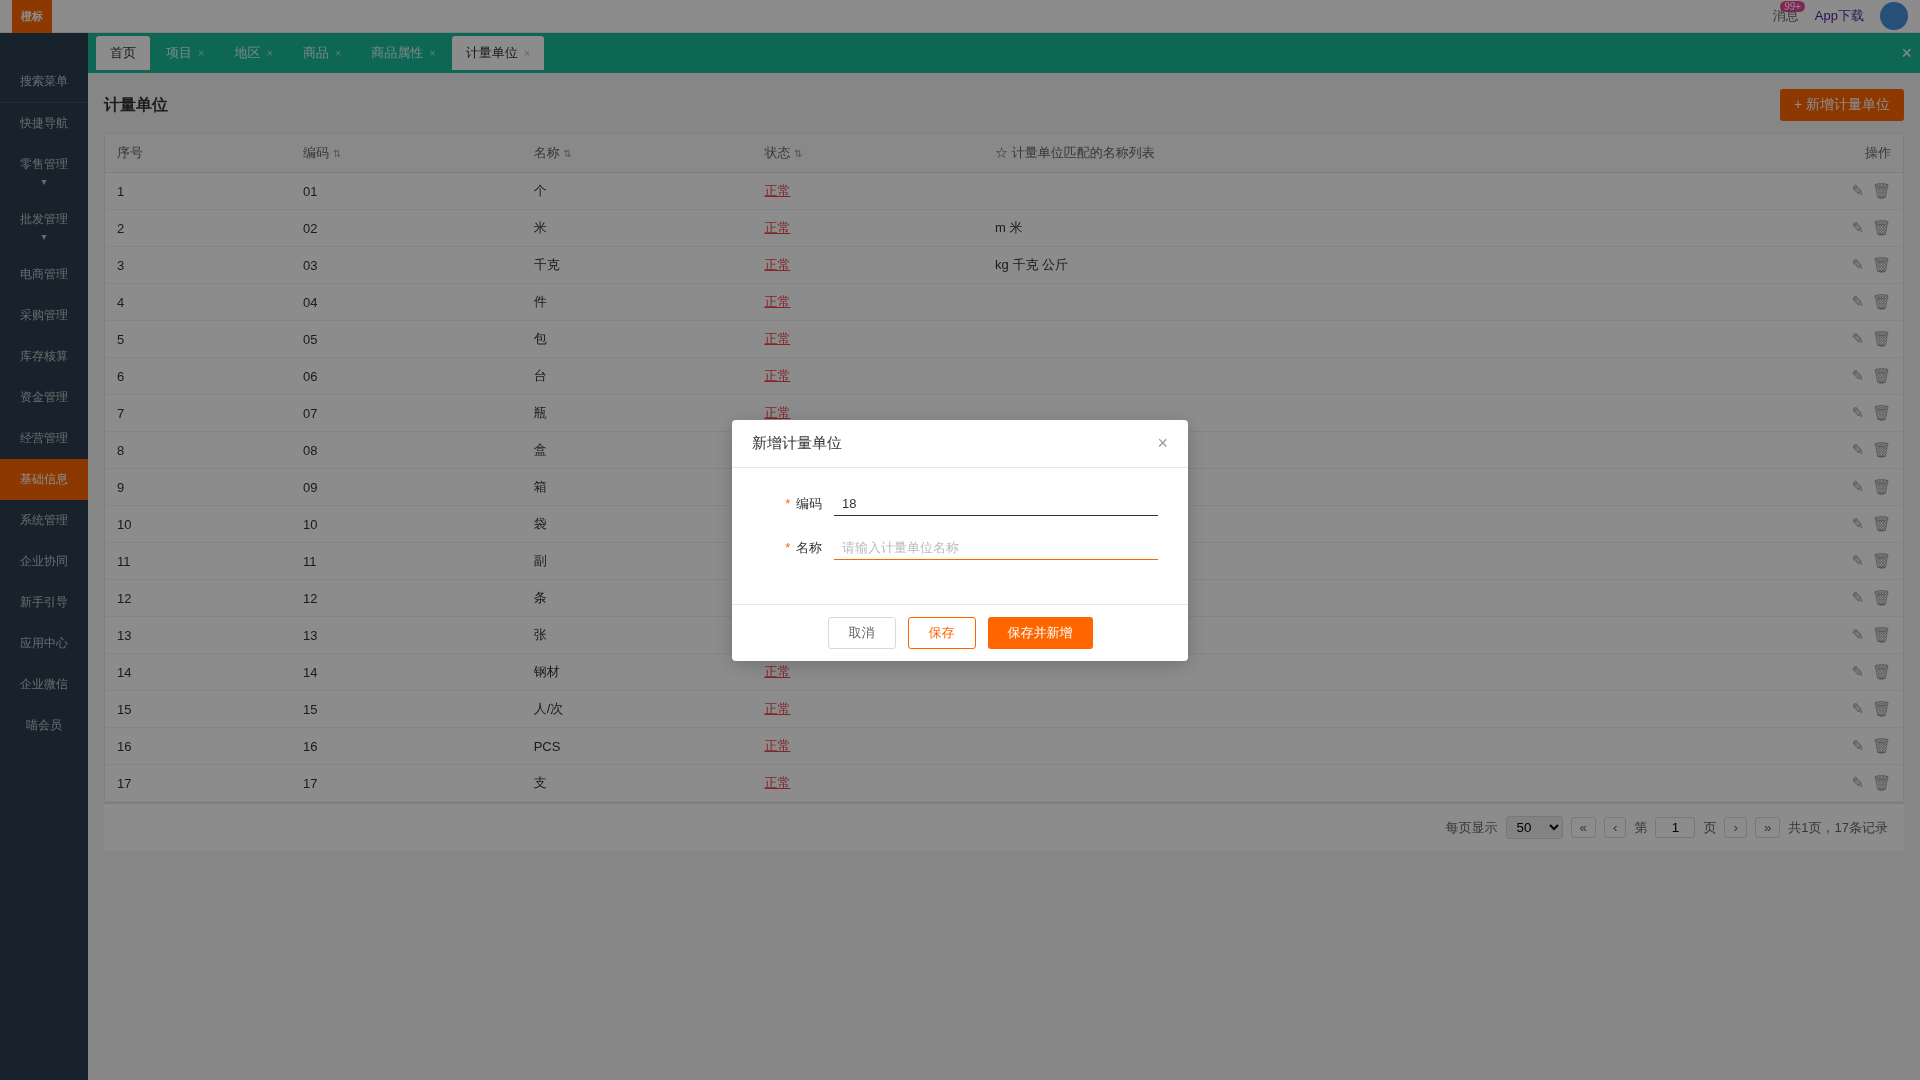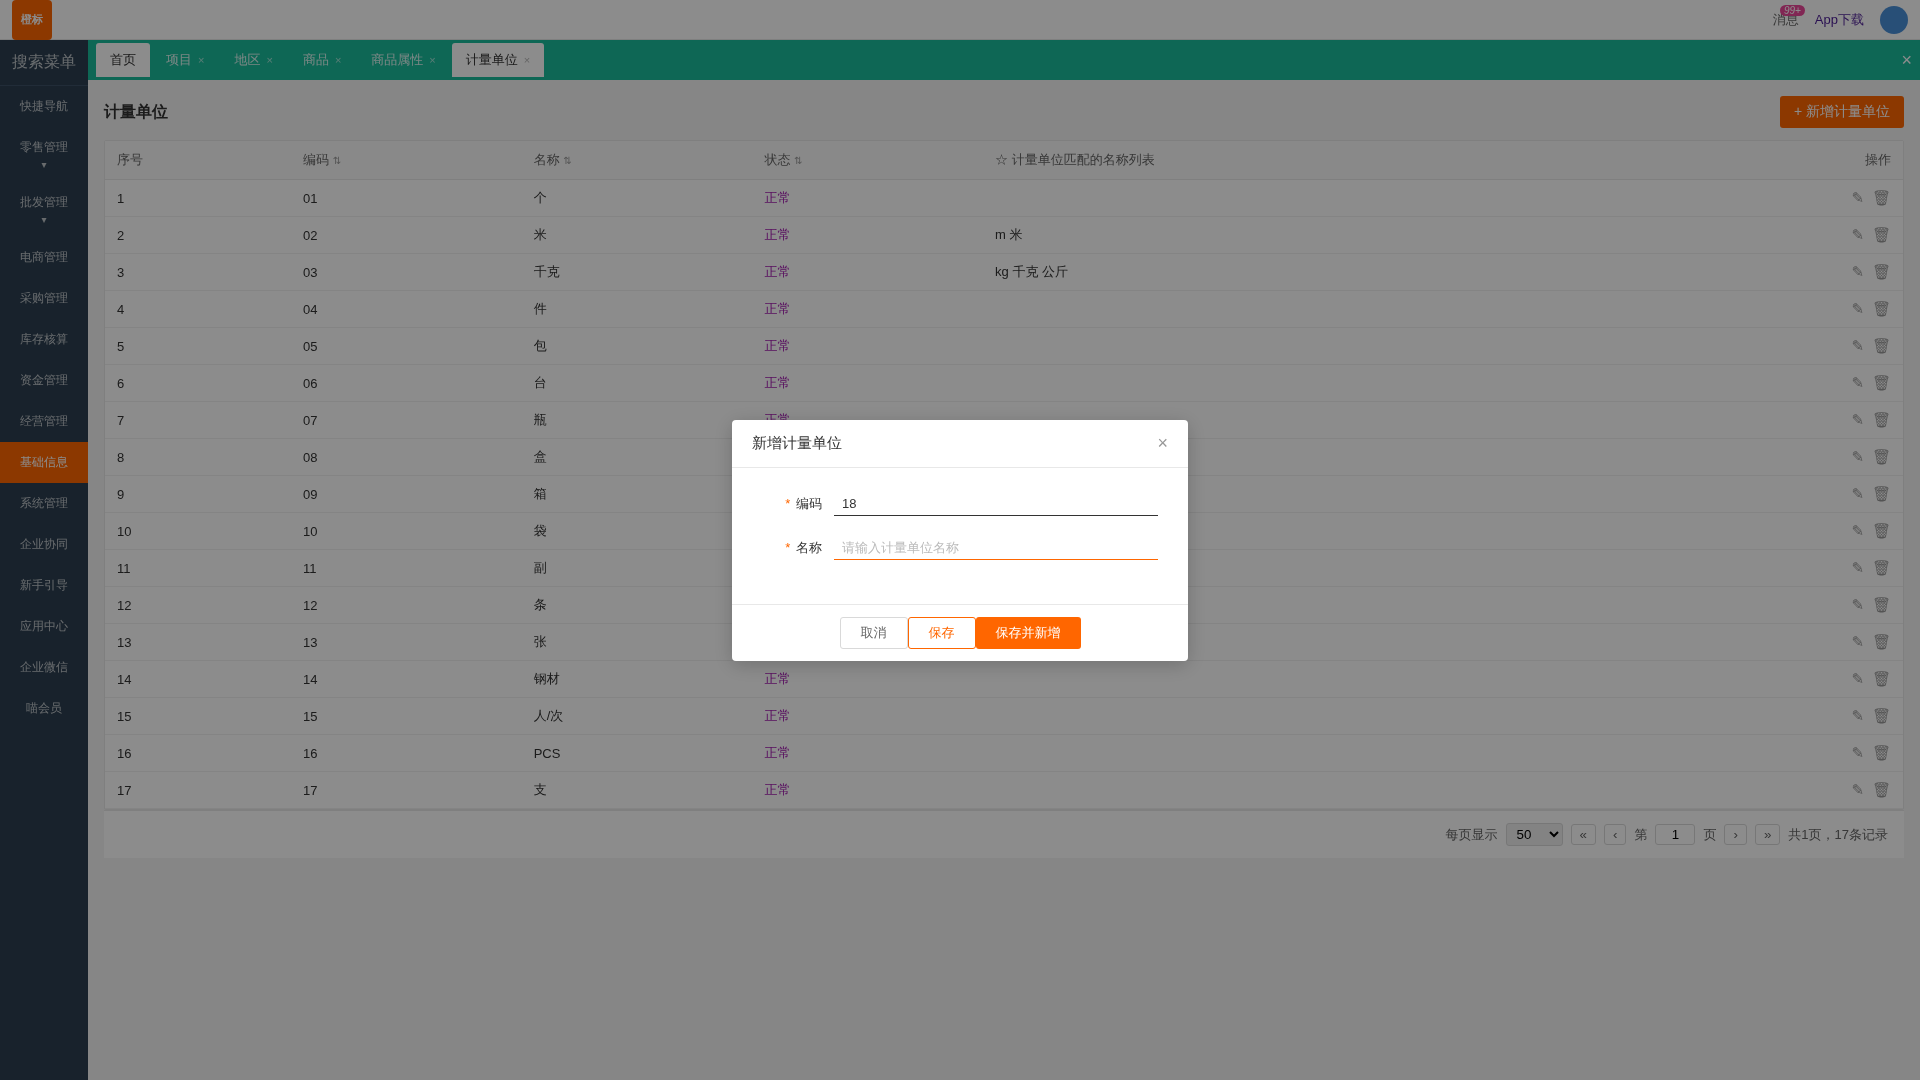--- a/index.html
+++ b/index.html
@@ -1,34 +1,34 @@
 <!DOCTYPE html>
 <html><head>
   <meta charset="utf-8">
   <style>
     * { box-sizing: border-box; margin: 0; padding: 0; }
     body { font-family: 'Microsoft YaHei', Arial, sans-serif; font-size: 13px; background: #f0f2f5; color: #333; }
 
     
     .app-container { display: flex; flex-direction: column; height: 1080px; width: 1920px; overflow: hidden; }
-    .top-bar { height: 40px; background: #fff; display: flex; align-items: center; padding: 4px 12px; border-bottom: 1px solid #e8e8e8; justify-content: space-between; }
+    .top-bar { height: 33px; background: #fff; display: flex; align-items: center; padding: 4px 12px; border-bottom: 1px solid #e8e8e8; justify-content: space-between; }
     .top-bar-left { display: flex; align-items: center; gap: 8px; }
     .logo-area { display: flex; align-items: center; gap: 6px; }
     .logo-icon { width: 40px; height: 40px; background: #f60; border-radius: 4px; display: flex; align-items: center; justify-content: center; color: white; font-size: 11px; font-weight: bold; }
     .top-bar-right { display: flex; align-items: center; gap: 16px; }
     .notification-btn { position: relative; cursor: pointer; color: #666; font-size: 13px; }
     .badge { background: #ec4899; color: white; border-radius: 10px; padding: 0 4px; font-size: 10px; position: absolute; top: -6px; right: -6px; font-style: italic; }
     .app-download { color: #4c1d95; font-size: 13px; cursor: pointer; }
     .avatar { width: 28px; height: 28px; background: #4a90d9; border-radius: 50%; }
 
     .main-layout { display: flex; flex: 1; overflow: hidden; }
 
     
     .sidebar { width: 88px; background: #2c3e50; display: flex; flex-direction: column; overflow-y: auto; }
-    .search-menu { padding: 12px 8px; color: #bdc3c7; font-size: 16px; text-align: center; cursor: pointer; border-bottom: 1px solid #3d5166; }
+    .search-menu { padding: 12px 8px; color: #bdc3c7; font-size: 12px; text-align: center; cursor: pointer; border-bottom: 1px solid #3d5166; margin-top: 28px; }
     .nav-item { padding: 12px 8px; color: #bdc3c7; font-size: 12px; text-align: center; cursor: pointer; display: flex; flex-direction: column; align-items: center; gap: 3px; }
     .nav-item.active { background: #f60; color: #fff; }
     .nav-arrow { font-size: 10px; }
 
     
     .content-area { flex: 1; display: flex; flex-direction: column; overflow: hidden; }
 
     
     .tabs-bar { height: 40px; background: #1abc9c; display: flex; align-items: center; padding: 0 8px; gap: 2px; }
     .tab { padding: 8px 14px; border-radius: 3px 3px 0 0; cursor: pointer; font-size: 13px; color: rgba(255,255,255,0.85); display: flex; align-items: center; gap: 6px; text-align: right; }
@@ -41,21 +41,21 @@
     .page-header { display: flex; align-items: center; justify-content: space-between; margin-bottom: 12px; }
     .page-title { font-size: 16px; font-weight: bold; color: #333; }
     .add-btn { background: #f60; color: white; border: none; padding: 7px 14px; border-radius: 3px; cursor: pointer; font-size: 14px; }
 
     
     .table-container { background: white; border: 1px solid #e8e8e8; border-radius: 2px; }
     table { width: 100%; border-collapse: collapse; }
     thead tr { background: #fafafa; }
     th { padding: 10px 12px; text-align: left; font-weight: 500; color: #666; font-size: 13px; border-bottom: 1px solid #e8e8e8; white-space: nowrap; }
     td { padding: 9px 12px; font-size: 13px; color: #333; border-bottom: 1px solid #f0f0f0; }
-    .status-normal { color: #a21caf; }
+    .status-normal { color: #ef4444; text-decoration: underline; }
     .action-icons { display: flex; gap: 8px; justify-content: flex-end; }
     .action-icon { cursor: pointer; color: #999; font-size: 15px; }
 
     
     .pagination-bar { display: flex; align-items: center; justify-content: flex-end; padding: 12px 16px; background: white; border-top: 1px solid #e8e8e8; gap: 8px; font-size: 13px; color: #666; }
     .page-select { border: 1px solid #d9d9d9; border-radius: 3px; padding: 2px 6px; }
     .page-btn { border: 1px solid #d9d9d9; background: white; border-radius: 3px; padding: 2px 8px; cursor: pointer; color: #666; }
     .page-input { width: 40px; border: 1px solid #d9d9d9; border-radius: 3px; padding: 2px 4px; text-align: center; }
 
     
@@ -65,21 +65,21 @@
     .modal-title { font-size: 15px; font-weight: 500; color: #333; }
     .modal-close { cursor: pointer; color: #999; font-size: 18px; line-height: 1; }
     .modal-body { padding: 24px 30px; }
     .form-row { display: flex; align-items: center; margin-bottom: 20px; }
     .form-label { width: 60px; text-align: right; margin-right: 12px; font-size: 13px; color: #333; }
     .form-label .required { color: #f60; margin-right: 2px; }
     .form-input { flex: 1; border: none; border-bottom: 1px solid #6d28d9; padding: 4px 8px; font-size: 13px; outline: none; color: #333; }
     .form-input.has-value { border-bottom-color: #333; }
     .form-input::placeholder { color: #bbb; }
     .form-input.name-input { border-bottom-color: #f60; }
-    .modal-footer { padding: 12px 20px; border-top: 1px solid #e8e8e8; display: flex; justify-content: center; }
+    .modal-footer { padding: 12px 20px; border-top: 1px solid #e8e8e8; display: flex; justify-content: center; gap: 12px; }
     .btn-cancel { border: 1px solid #d9d9d9; background: white; color: #666; padding: 6px 20px; border-radius: 3px; cursor: pointer; font-size: 13px; }
     .btn-save { border: 1px solid #f60; background: white; color: #f60; padding: 6px 20px; border-radius: 3px; cursor: pointer; font-size: 13px; }
     .btn-save-new { border: none; background: #f60; color: white; padding: 6px 20px; border-radius: 3px; cursor: pointer; font-size: 13px; }
 
     .sort-icon { font-size: 10px; color: #999; vertical-align: middle; }
   </style>
 </head>
 <body>
 
 <div class="app-container">

